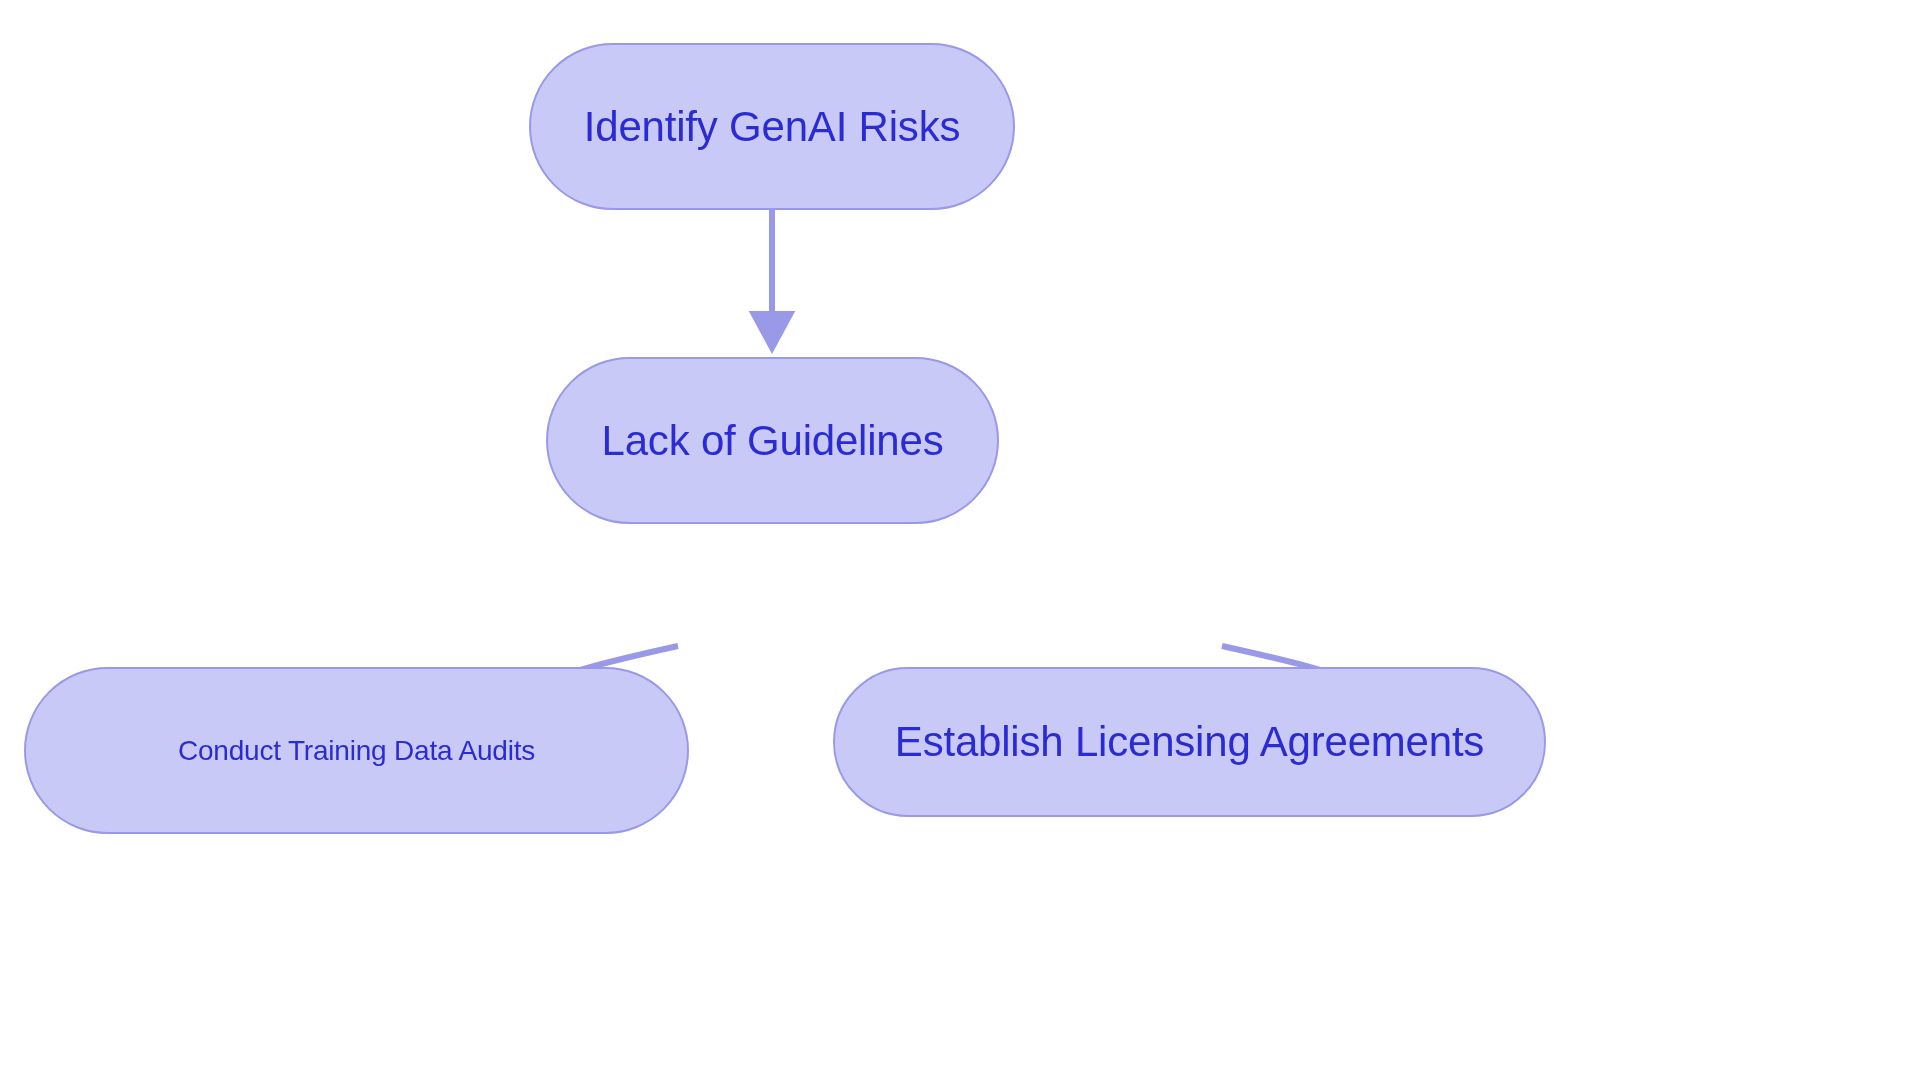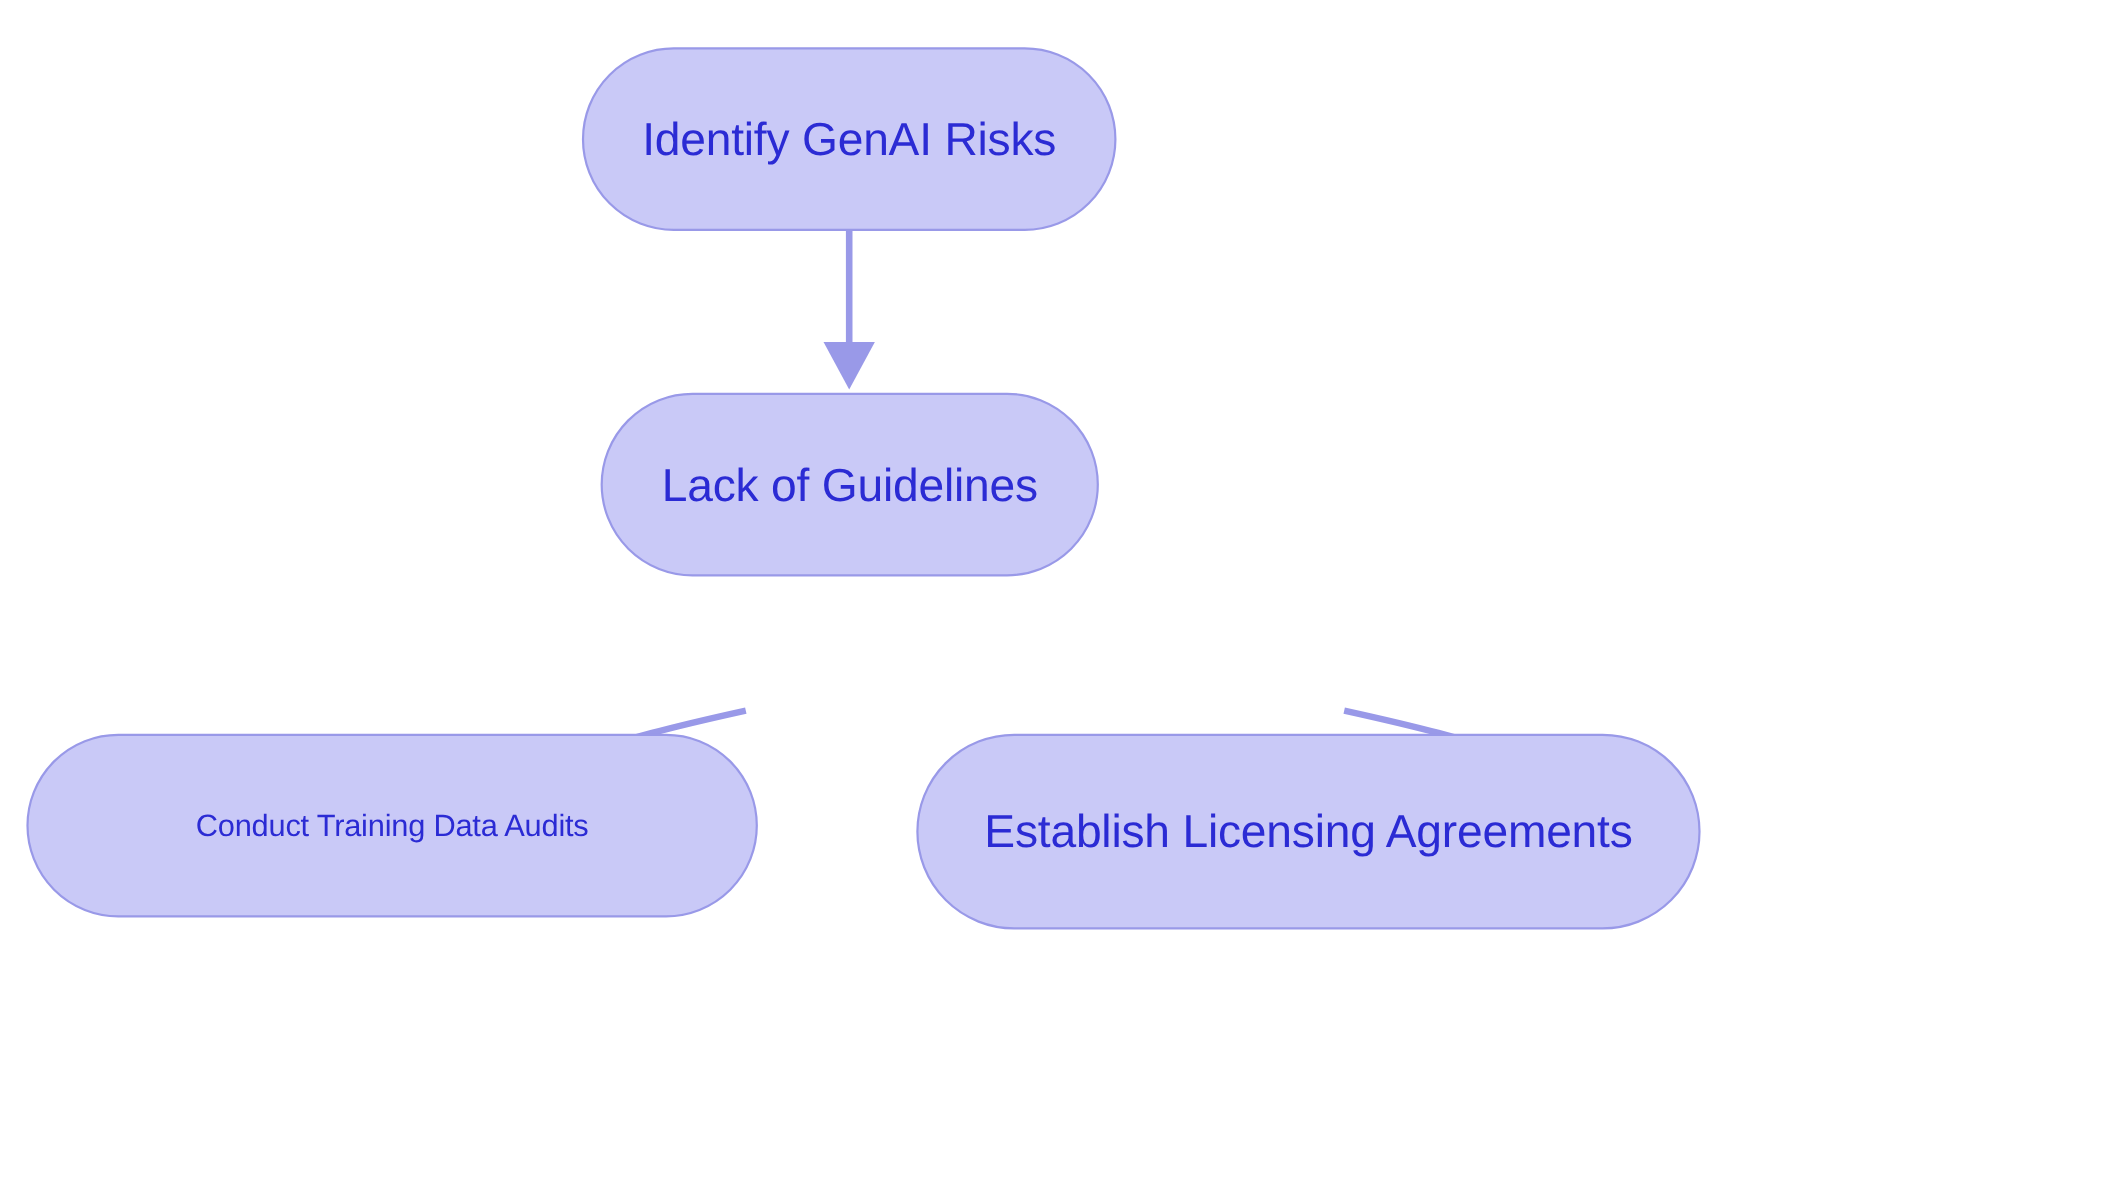--- a/index.html
+++ b/index.html
@@ -63,21 +63,21 @@
     left: 24px;
     top: 667px;
     width: 665px;
     height: 167px;
   }
   #node-left .node-label { font-size: 28px; }
   #node-right {
     left: 833px;
     top: 667px;
     width: 713px;
-    height: 178px;
+    height: 150px;
   }
   #node-right .node-label { font-size: 42px; }
 </style>
 </head>
 <body>
 
 <div id="flowchart-canvas">
 
   <svg id="edge-layer" viewBox="0 0 1920 1083">
     <defs>

